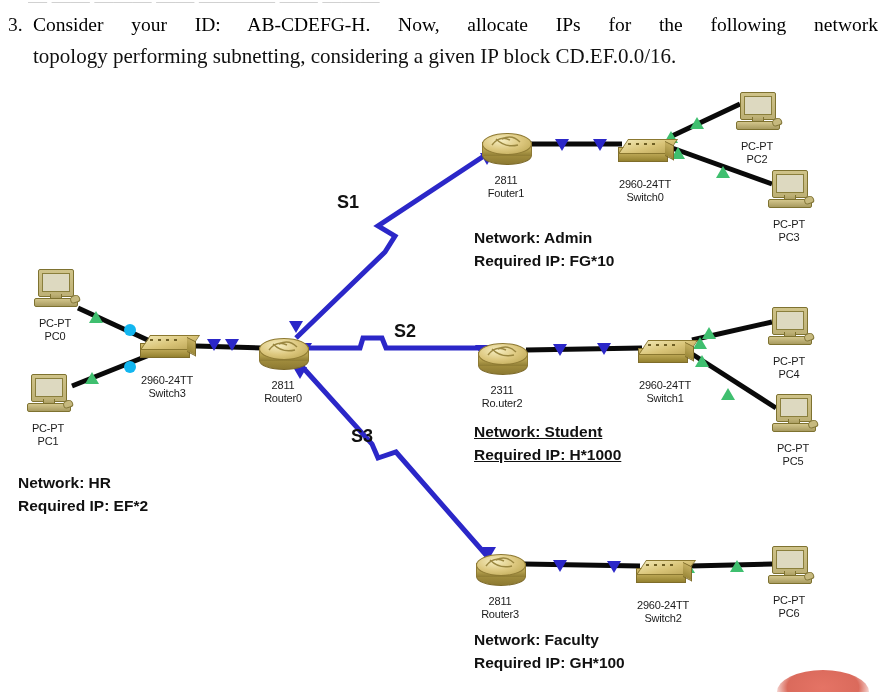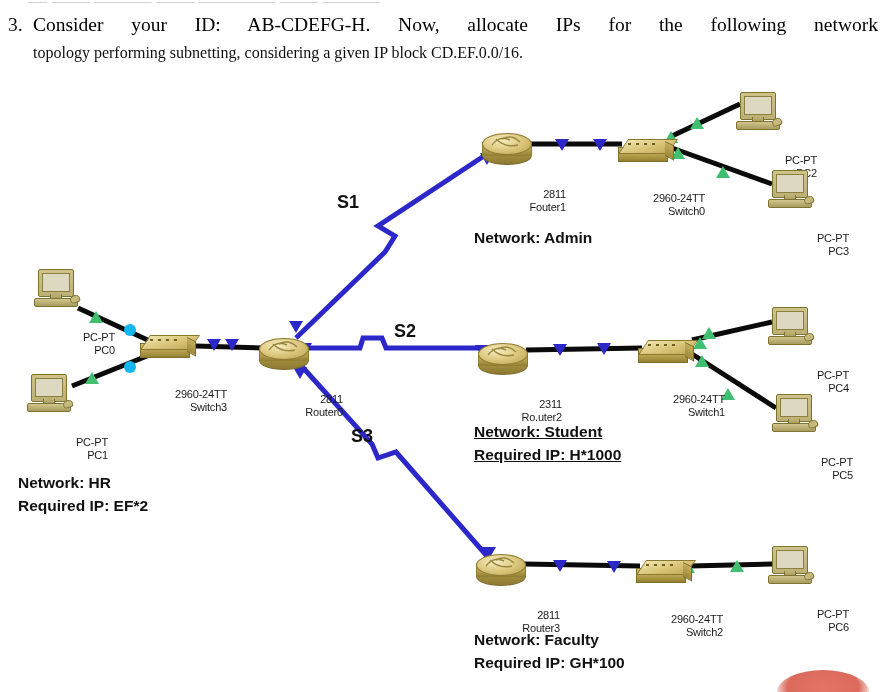--- a/index.html
+++ b/index.html
@@ -20,32 +20,32 @@
     font-size:19px;color:#cfcfcf;white-space:nowrap;overflow:hidden;height:14px;
   }
   #q-num{
     position:absolute;left:8px;top:14px;font-size:19.5px;color:#101010;
   }
   #q-l1{
     position:absolute;left:33px;top:14px;width:845px;font-size:19.5px;color:#000000;
     text-align:justify;text-align-last:justify;white-space:nowrap;
   }
   #q-l2{
-    position:absolute;left:33px;top:44px;width:845px;font-size:16px;color:#101010;
+    position:absolute;left:33px;top:44px;width:845px;font-size:21px;color:#101010;
     white-space:nowrap;
   }
   
   #canvas{position:absolute;left:0;top:86px;width:887px;height:606px;}
   svg#wires{position:absolute;left:0;top:0;width:887px;height:606px;}
 
   
   .node{position:absolute;width:0;height:0;}
   .node .cap{
-    position:absolute;left:-60px;top:40px;width:120px;
-    text-align:right;font-size:11px;line-height:12.5px;
+    position:absolute;left:-60px;top:26px;width:120px;
+    text-align:center;font-size:11px;line-height:12.5px;
     color:#1b1b1b;font-family:"Liberation Sans", sans-serif;
     letter-spacing:-0.2px;white-space:nowrap;
   }
   .node .cap .l2{display:block;}
 
   
   .router{position:absolute;left:-24px;top:-15px;width:48px;height:30px;}
   .router .body{
     position:absolute;left:0;top:9px;width:48px;height:14px;
     background:linear-gradient(180deg,#cdb76a 0%,#b39f4d 60%,#8f7c33 100%);
@@ -443,20 +443,21 @@
   <div class="slabel" id="lb-s1" style="left: 337px; top: 106px;">S1</div>
   <div class="slabel" id="lb-s2" style="left: 394px; top: 235px;">S2</div>
   <div class="slabel" id="lb-s3" style="left: 351px; top: 340px;">S3</div>
 
   <div class="note" id="an-hr" style="left: 18px; top: 385px;">
     <div>Network: HR</div>
     <div>Required IP: EF*2</div>
   </div>
   <div class="note" id="an-admin" style="left: 474px; top: 140px;">
     <div>Network: Admin</div>
+    <div>Required IP: FG*10</div>
   </div>
   <div class="note" id="an-student" style="left: 474px; top: 334px; text-decoration: underline;">
     <div>Network: Student</div>
     <div>Required IP: H*1000</div>
   </div>
   <div class="note" id="an-faculty" style="left: 474px; top: 542px;">
     <div>Network: Faculty</div>
     <div>Required IP: GH*100</div>
   </div>
 

